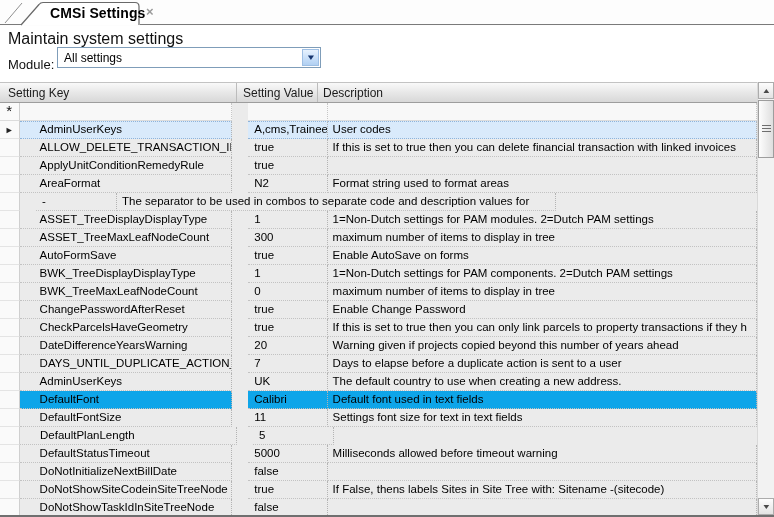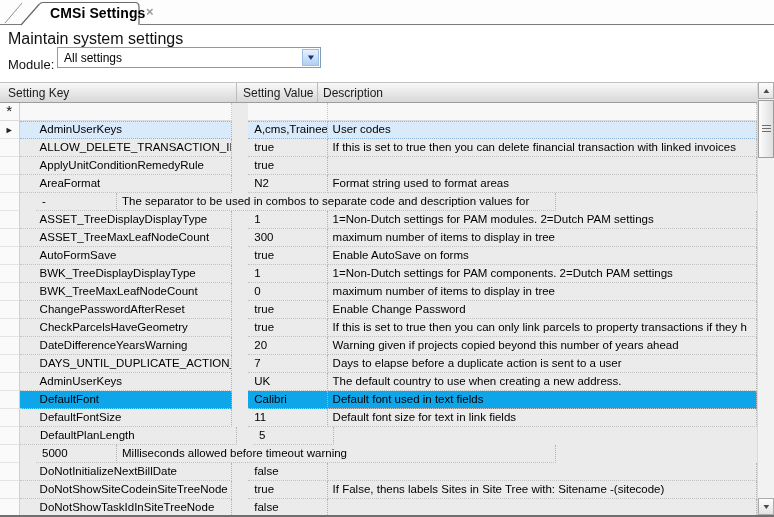--- a/index.html
+++ b/index.html
@@ -257,33 +257,34 @@
       <div class="cell c-key">DefaultFont</div>
       <div class="cell c-val">Calibri</div>
       <div class="cell c-desc">Default font used in text fields</div>
     </div>
       <div class="grid-row">
       <div class="cell c-ind">
           <span class="marker"></span>
         </div>
       <div class="cell c-key">DefaultFontSize</div>
       <div class="cell c-val">11</div>
-      <div class="cell c-desc">Default font size for text in link fields</div>
+      <div class="cell c-desc">Settings font size for text in text fields</div>
     </div>
       <div class="grid-row">
       <div class="cell c-ind">
           <span class="marker"></span>
         </div>
       <div class="cell c-key">DefaultPlanLength</div>
       <div class="cell c-val">5</div>
     </div>
       <div class="grid-row">
       <div class="cell c-ind">
           <span class="marker"></span>
         </div>
+      <div class="cell c-key">DefaultStatusTimeout</div>
       <div class="cell c-val">5000</div>
       <div class="cell c-desc">Milliseconds allowed before timeout warning</div>
     </div>
       <div class="grid-row">
       <div class="cell c-ind">
           <span class="marker"></span>
         </div>
       <div class="cell c-key">DoNotInitializeNextBillDate</div>
       <div class="cell c-val">false</div>
       <div class="cell c-desc"></div>

